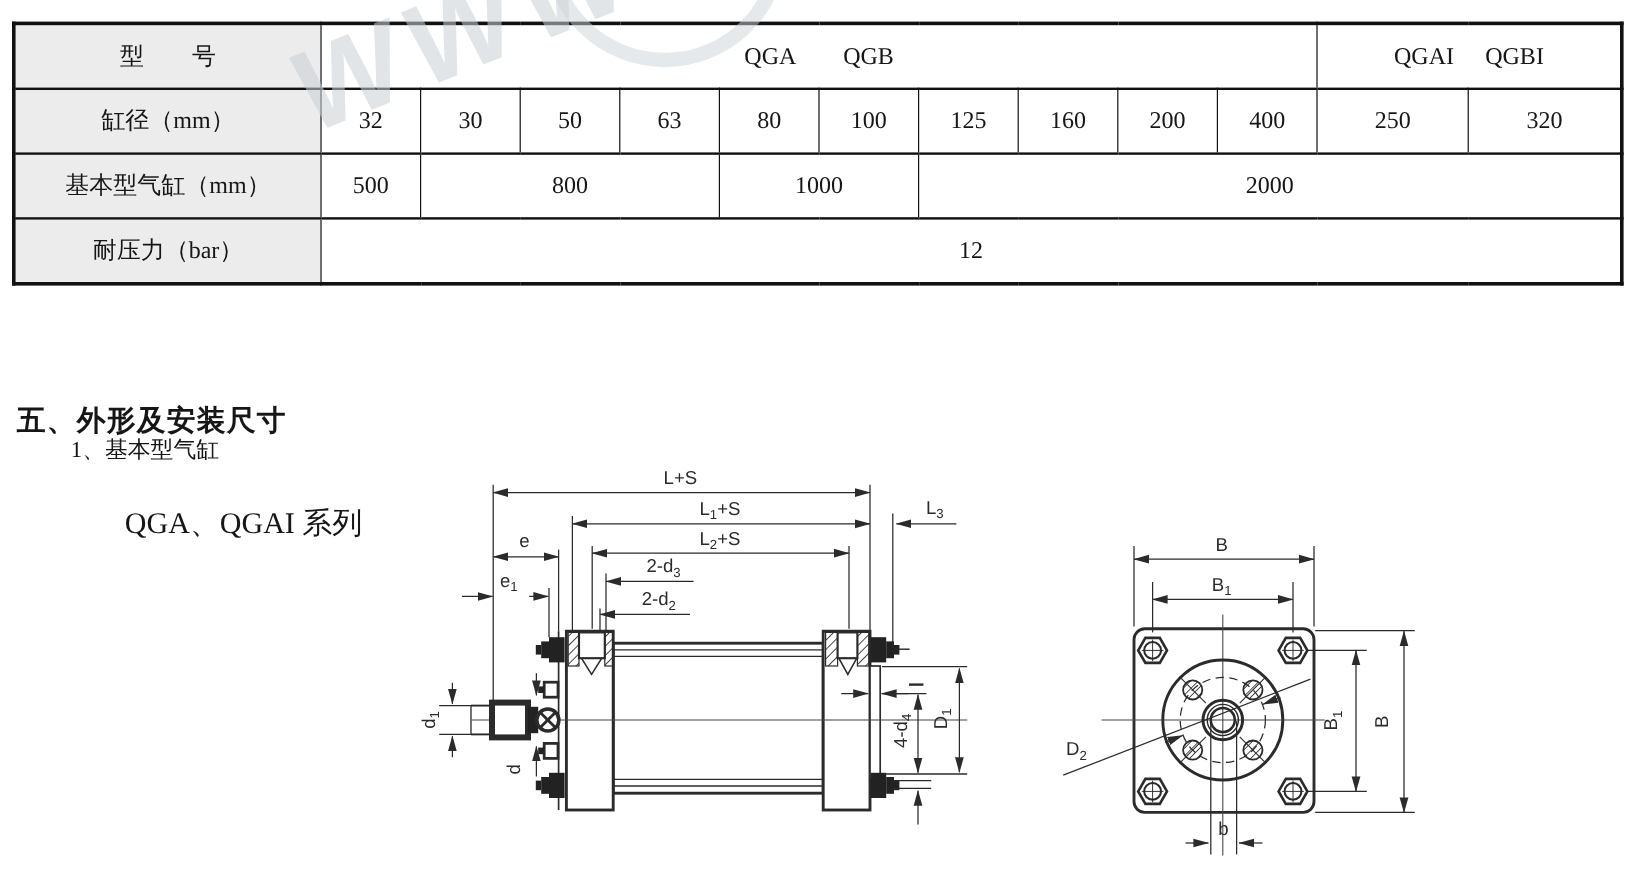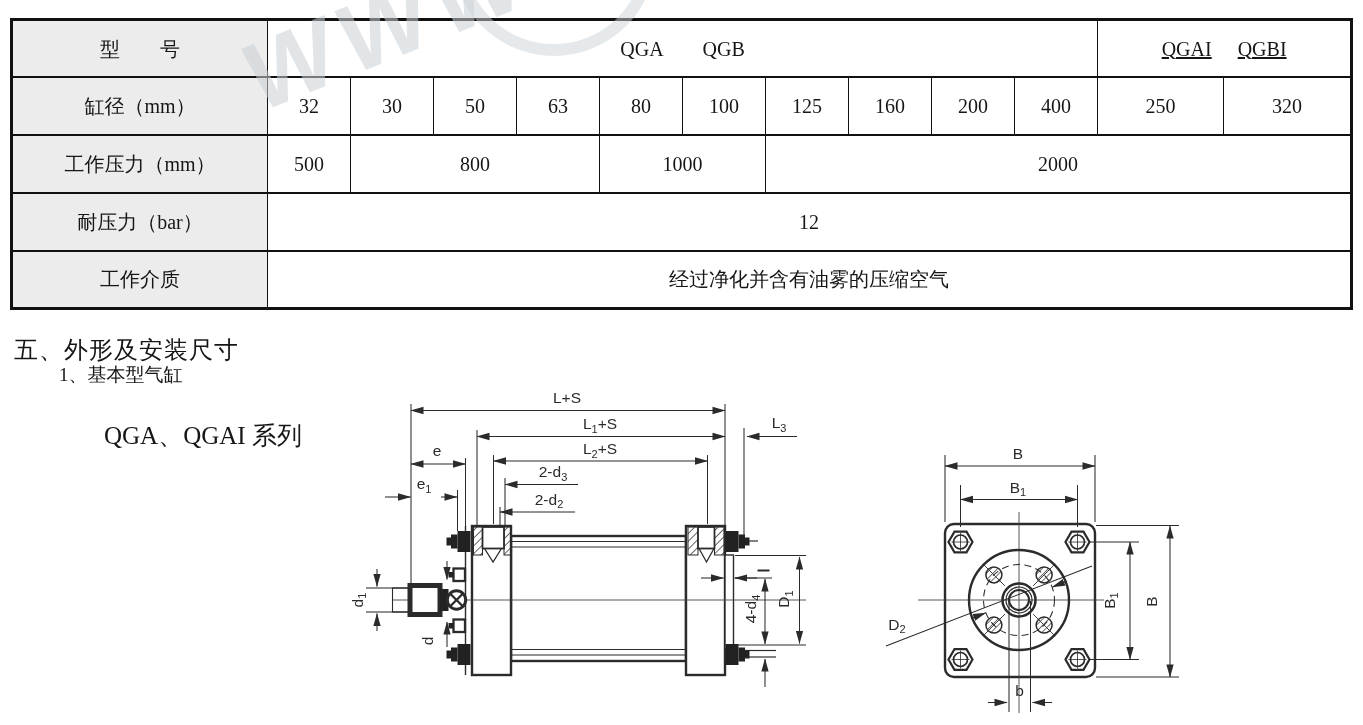--- a/index.html
+++ b/index.html
@@ -5,33 +5,33 @@
   html,body{margin:0;padding:0;background:#fff;}
   #page{position:relative;width:1363px;height:725px;background:#fff;overflow:hidden;
         font-family:"Liberation Serif",serif;color:#161616;}
   
   .wm{position:absolute;left:238px;top:-30px;z-index:6;pointer-events:none;
       font-family:"Liberation Sans",sans-serif;font-weight:bold;font-size:96px;
       color:#c9d0d6;opacity:.55;letter-spacing:10px;transform:rotate(-22deg) skewX(-8deg);}
   .wm-arc{position:absolute;left:452px;top:-148px;width:180px;height:180px;z-index:6;
       border:12px solid #cdd3d8;border-radius:50%;opacity:.5;pointer-events:none;}
   
-  table.spec{position:absolute;left:10px;top:18px;width:1340px;height:292px;z-index:1;
+  table.spec{position:absolute;left:10px;top:18px;width:1340px;height:220px;z-index:1;
       border-collapse:collapse;table-layout:fixed;border:3.5px solid #111;}
   table.spec td{border:1.5px solid #111;border-top-width:2.5px;border-bottom-width:2.5px;
       text-align:center;vertical-align:middle;padding:0;font-size:20px;line-height:1.1;
       white-space:nowrap;overflow:hidden;}
   table.spec tr{height:40px;}
   td.lbl{background:#ececec;font-size:19px;}
   .pair{display:flex;justify-content:center;align-items:center;}
   .g1{gap:39px;}
-  .g2{gap:26px;text-decoration:underline;}
+  .g2{gap:26px;}
   
   .h-sec{position:absolute;left:14px;top:334px;font-family:"Liberation Sans",sans-serif;
-      font-weight:normal;font-size:24px;letter-spacing:1px;}
+      font-weight:bold;font-size:24px;letter-spacing:1px;}
   .h-sub1{position:absolute;left:59px;top:362px;font-size:19px;}
   .h-sub2{position:absolute;left:104px;top:419px;font-size:25px;}
   svg{position:absolute;overflow:visible;}
   .dt{font-family:"Liberation Sans",sans-serif;font-size:15.5px;fill:#2b2b2b;}
   .dt .sb{font-size:11px;}
 </style>
 </head>
 <body>
 <div id="page">
 
@@ -79,33 +79,29 @@
     <td>80</td>
     <td>100</td>
     <td>125</td>
     <td>160</td>
     <td>200</td>
     <td>400</td>
     <td>250</td>
     <td>320</td>
   </tr>
   <tr>
-    <td class="lbl">工作压力（mm）</td>
+    <td class="lbl">基本型气缸（mm）</td>
     <td>500</td>
     <td colspan="3">800</td>
     <td colspan="2">1000</td>
     <td colspan="6">2000</td>
   </tr>
   <tr>
     <td class="lbl">耐压力（bar）</td>
     <td colspan="12">12</td>
-  </tr>
-  <tr>
-    <td class="lbl">工作介质</td>
-    <td colspan="12">经过净化并含有油雾的压缩空气</td>
   </tr>
 </tbody>
     </table>
 
 <div class="h-sec">五、外形及安装尺寸</div>
 <div class="h-sub1">1、基本型气缸</div>
 <div class="h-sub2">QGA、QGAI 系列</div>
 
 <svg style="left:353px;top:388px" width="505" height="330" viewBox="353 388 505 330">
   <defs>

